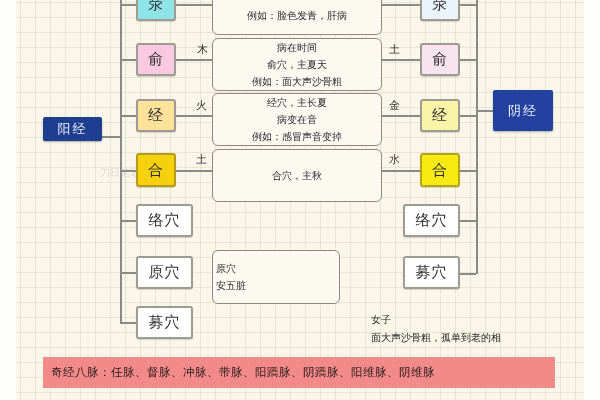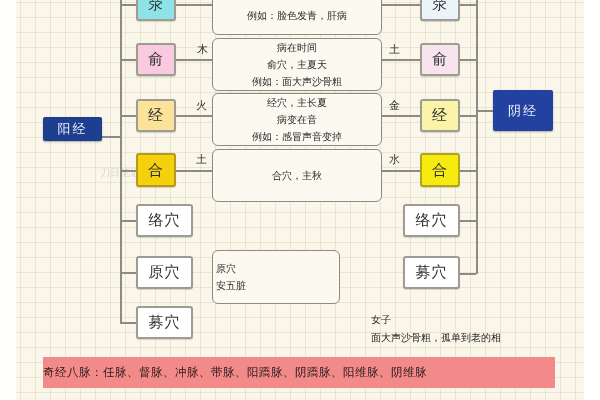--- a/index.html
+++ b/index.html
@@ -37,21 +37,21 @@
     border:1.5px solid #8d8a82; border-radius:6px;
     background:#fbf9f0;
     font-size:10px; color:#2a2a2a; text-align:center;
     display:flex; flex-direction:column; justify-content:center;
     line-height:17px;
   }
   .desc.left { text-align:left; padding-left:3px; }
   .note { position:absolute; font-size:10px; color:#1e1e1e; }
   .bar {
     position:absolute; left:43px; top:357px; width:512px; height:31px;
-    box-sizing:border-box; display:flex; align-items:center; 
+    box-sizing:border-box; display:flex; align-items:center; padding-left:8px;
     font-size:11.5px; color:#2a1a1a; letter-spacing:0.5px;
   }
   .wm { position:absolute; color:rgba(150,150,150,0.35); font-size:10px; font-family:"DejaVu Sans",sans-serif; }
 </style>
 </head>
 <body>
 
 <div class="canvas"></div>
 
 <div class="wm" style="left:100px;top:166px;">刀日笔记 ...</div>

